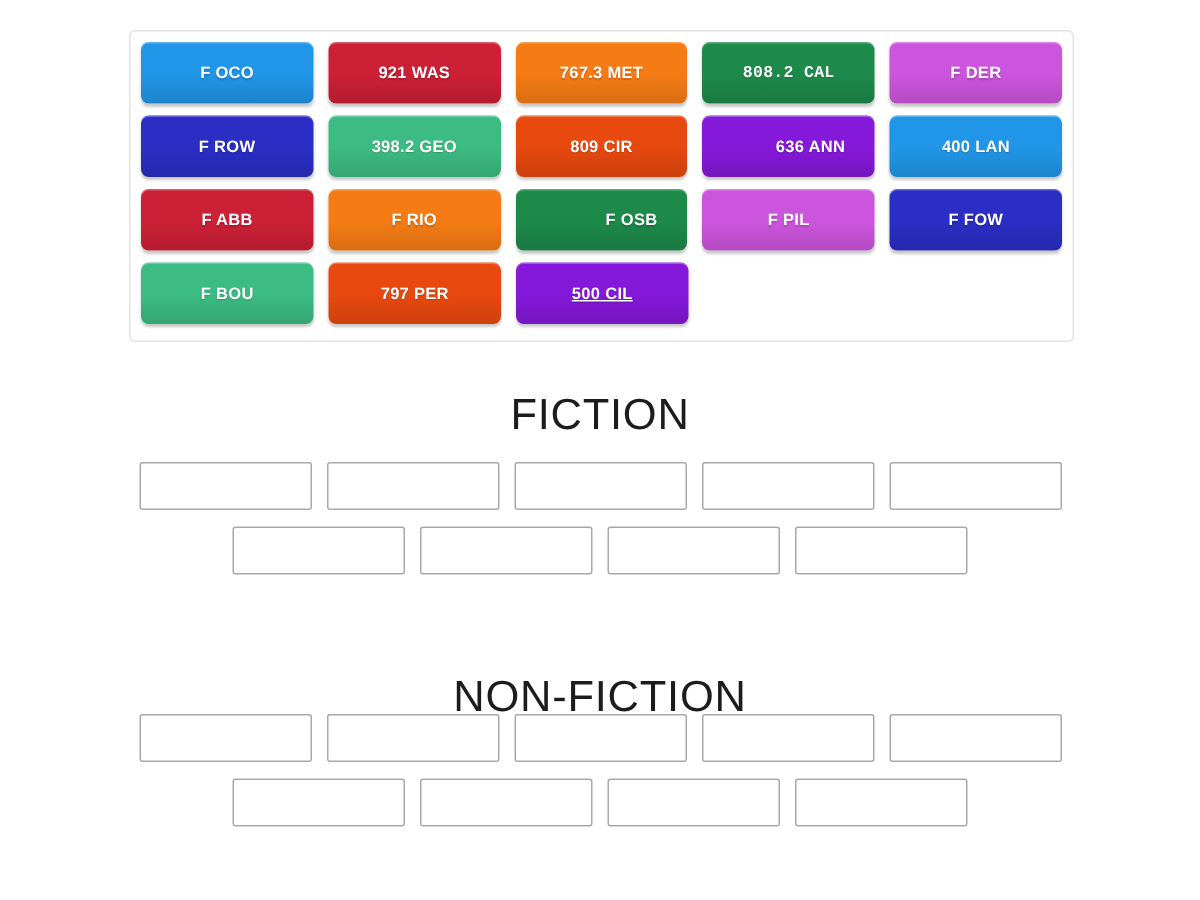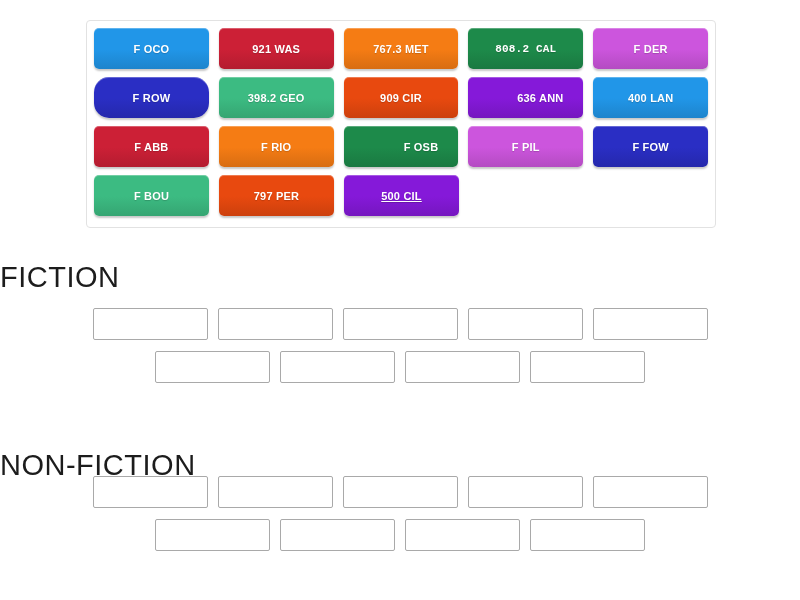--- a/index.html
+++ b/index.html
@@ -53,20 +53,21 @@
     text-shadow: 0 1px 1px rgba(0,0,0,0.18);
     cursor: move;
     user-select: none;
   }
 
   
   .category-heading {
     position: absolute;
     left: 0;
     width: 800px;
+    text-align: center;
     font-size: 29px;
     font-weight: normal;
     color: #1c1c1c;
     letter-spacing: 0.5px;
   }
   #heading-fiction { top: 261px; }
   #heading-nonfiction { top: 449px; }
 
   
   .dropzone-group {
@@ -99,23 +100,23 @@
 
 <div id="tile-bank">
     <div class="tile-row">
       <div class="tile" style="background: linear-gradient(rgb(33, 150, 232) 0%, rgb(33, 150, 232) 52%, rgb(29, 132, 204) 100%);">F OCO</div>
       <div class="tile" style="background: linear-gradient(rgb(204, 32, 54) 0%, rgb(204, 32, 54) 52%, rgb(180, 28, 48) 100%); text-align: right;">921 WAS</div>
       <div class="tile" style="background: linear-gradient(rgb(245, 124, 20) 0%, rgb(245, 124, 20) 52%, rgb(216, 109, 18) 100%);">767.3 MET</div>
       <div class="tile" style="background: linear-gradient(rgb(29, 138, 74) 0%, rgb(29, 138, 74) 52%, rgb(26, 121, 65) 100%); font-family: Liberation Mono, monospace;">808.2 CAL</div>
       <div class="tile" style="background: linear-gradient(rgb(204, 85, 221) 0%, rgb(204, 85, 221) 52%, rgb(180, 75, 194) 100%);">F DER</div>
     </div>
     <div class="tile-row">
-      <div class="tile" style="background: linear-gradient(rgb(42, 46, 196) 0%, rgb(42, 46, 196) 52%, rgb(37, 40, 172) 100%); border-radius: 15px;">F ROW</div>
+      <div class="tile" style="background: linear-gradient(rgb(42, 46, 196) 0%, rgb(42, 46, 196) 52%, rgb(37, 40, 172) 100%);">F ROW</div>
       <div class="tile" style="background: linear-gradient(rgb(60, 187, 130) 0%, rgb(60, 187, 130) 52%, rgb(53, 165, 114) 100%);">398.2 GEO</div>
-      <div class="tile" style="background: linear-gradient(rgb(232, 73, 15) 0%, rgb(232, 73, 15) 52%, rgb(204, 64, 13) 100%);">909 CIR</div>
+      <div class="tile" style="background: linear-gradient(rgb(232, 73, 15) 0%, rgb(232, 73, 15) 52%, rgb(204, 64, 13) 100%);">809 CIR</div>
       <div class="tile" style="background: linear-gradient(rgb(133, 25, 217) 0%, rgb(133, 25, 217) 52%, rgb(117, 22, 191) 100%); padding-left: 29px;">636 ANN</div>
       <div class="tile" style="background: linear-gradient(rgb(33, 150, 232) 0%, rgb(33, 150, 232) 52%, rgb(29, 132, 204) 100%);">400 LAN</div>
     </div>
     <div class="tile-row">
       <div class="tile" style="background: linear-gradient(rgb(204, 32, 54) 0%, rgb(204, 32, 54) 52%, rgb(180, 28, 48) 100%);">F ABB</div>
       <div class="tile" style="background: linear-gradient(rgb(245, 124, 20) 0%, rgb(245, 124, 20) 52%, rgb(216, 109, 18) 100%);">F RIO</div>
       <div class="tile" style="background: linear-gradient(rgb(29, 138, 74) 0%, rgb(29, 138, 74) 52%, rgb(26, 121, 65) 100%); padding-left: 40px;">F OSB</div>
       <div class="tile" style="background: linear-gradient(rgb(204, 85, 221) 0%, rgb(204, 85, 221) 52%, rgb(180, 75, 194) 100%);">F PIL</div>
       <div class="tile" style="background: linear-gradient(rgb(42, 46, 196) 0%, rgb(42, 46, 196) 52%, rgb(37, 40, 172) 100%);">F FOW</div>
     </div>

